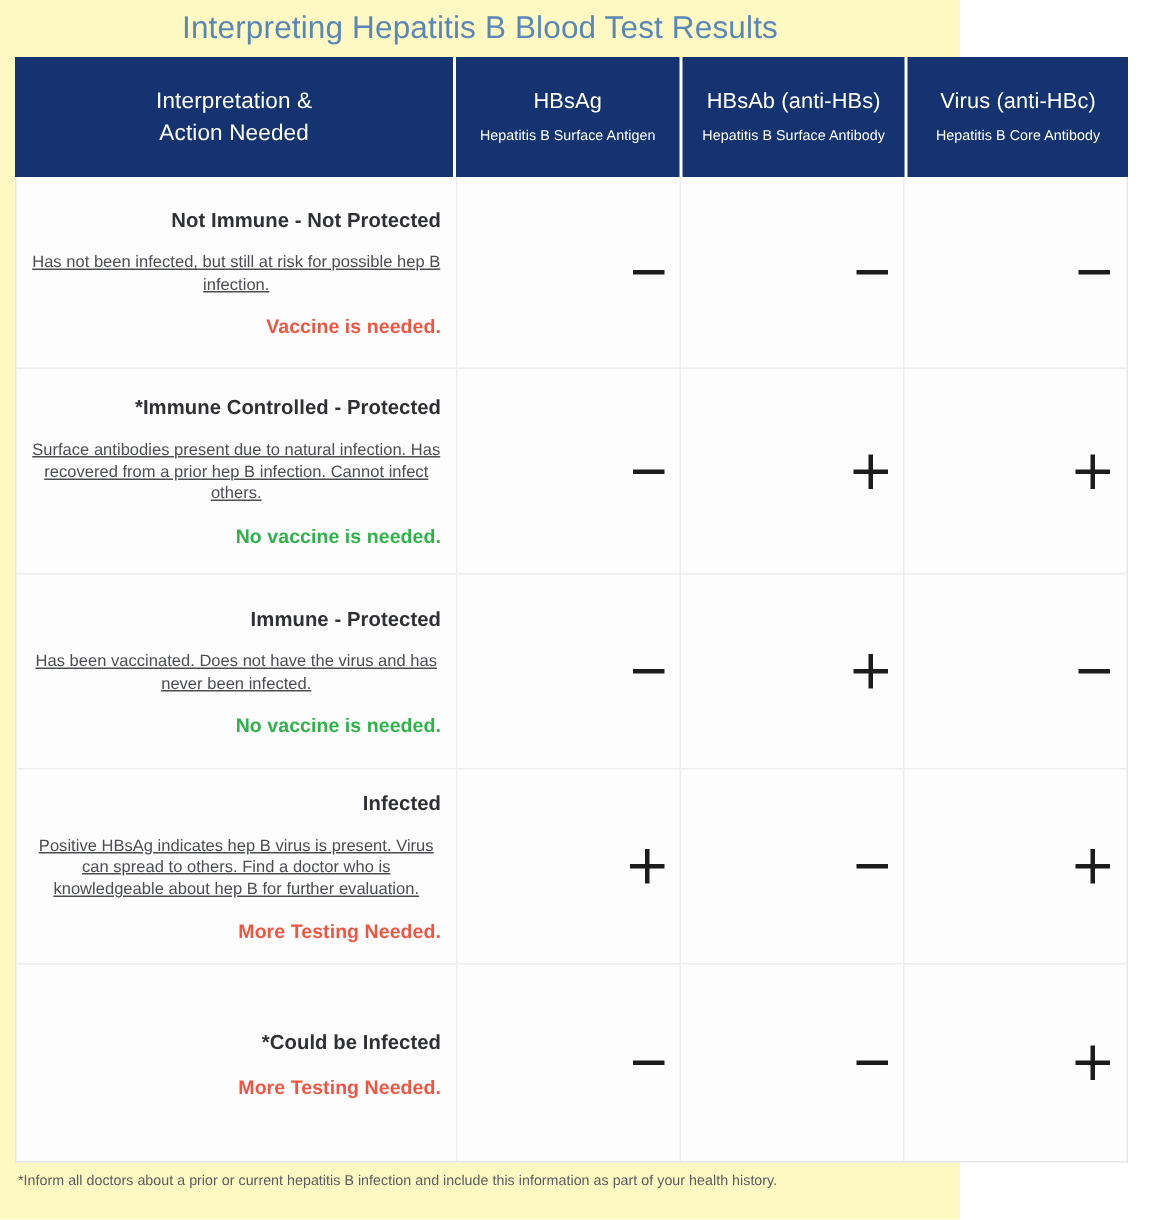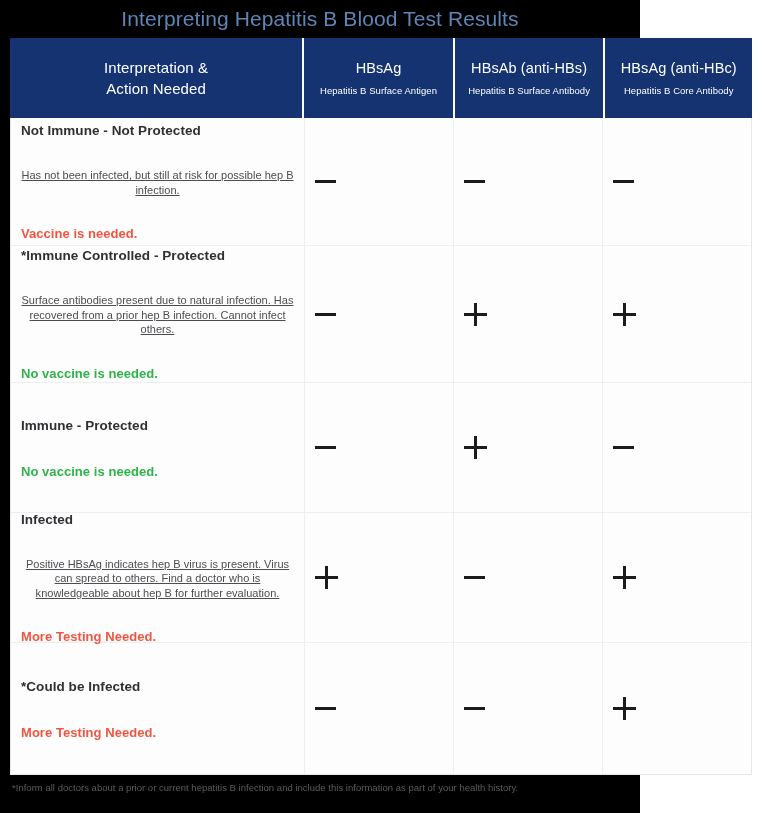--- a/index.html
+++ b/index.html
@@ -12,21 +12,21 @@
     height: 813px;
     font-family: "Liberation Sans", sans-serif;
     color: #333333;
     overflow: hidden;
   }
 
   .page {
     width: 640px;
     height: 813px;
     position: relative;
-    background: #000000;
+    background: #fef9c3;
     box-sizing: border-box;
   }
 
   
   .page-title {
     text-align: center;
     font-size: 21px;
     font-weight: 400;
     color: #5b87b8;
     letter-spacing: 0.1px;
@@ -96,25 +96,24 @@
     border-bottom: 1px solid #eceef0;
     box-sizing: border-box;
   }
   .tr:last-child { border-bottom: none; }
 
   .td {
     box-sizing: border-box;
     border-right: 1px solid #eceef0;
     display: flex;
     flex-direction: column;
-    align-items: flex-start;
+    align-items: flex-end;
     justify-content: center;
     text-align: center;
     padding: 8px 10px;
-    gap: 16px;
   }
   .td:last-child { border-right: none; }
 
   .td.col-interp { width: 294px; }
   .td.col-mark   { width: 149px; }
   .td.col-mark-last { width: 147px; }
 
   .r1 { height: 128px; }
   .r2 { height: 137px; }
   .r3 { height: 130px; }
@@ -201,21 +200,21 @@
       </div>
       <div class="th col-hbsag">
         <div class="th-title">HBsAg</div>
         <div class="th-sub">Hepatitis B Surface Antigen</div>
       </div>
       <div class="th col-hbsab">
         <div class="th-title">HBsAb (anti-HBs)</div>
         <div class="th-sub">Hepatitis B Surface Antibody</div>
       </div>
       <div class="th col-hbcab">
-        <div class="th-title">HBsAg (anti-HBc)</div>
+        <div class="th-title">Virus (anti-HBc)</div>
         <div class="th-sub">Hepatitis B Core Antibody</div>
       </div>
     </div>
 
     <div class="tbody">
 
       <div class="tr r1">
         <div class="td col-interp">
           <div class="cell-title">Not Immune - Not Protected</div>
           <div class="cell-desc">Has not been infected, but still at risk for possible hep B infection.</div>
@@ -245,20 +244,21 @@
           <span class="mark-plus"></span>
         </div>
         <div class="td col-mark-last">
           <span class="mark-plus"></span>
         </div>
       </div>
 
       <div class="tr r3">
         <div class="td col-interp">
           <div class="cell-title">Immune - Protected</div>
+          <div class="cell-desc">Has been vaccinated. Does not have the virus and has never been infected.</div>
           <div class="cell-action action-green">No vaccine is needed.</div>
         </div>
         <div class="td col-mark">
           <span class="mark-minus"></span>
         </div>
         <div class="td col-mark">
           <span class="mark-plus"></span>
         </div>
         <div class="td col-mark-last">
           <span class="mark-minus"></span>

